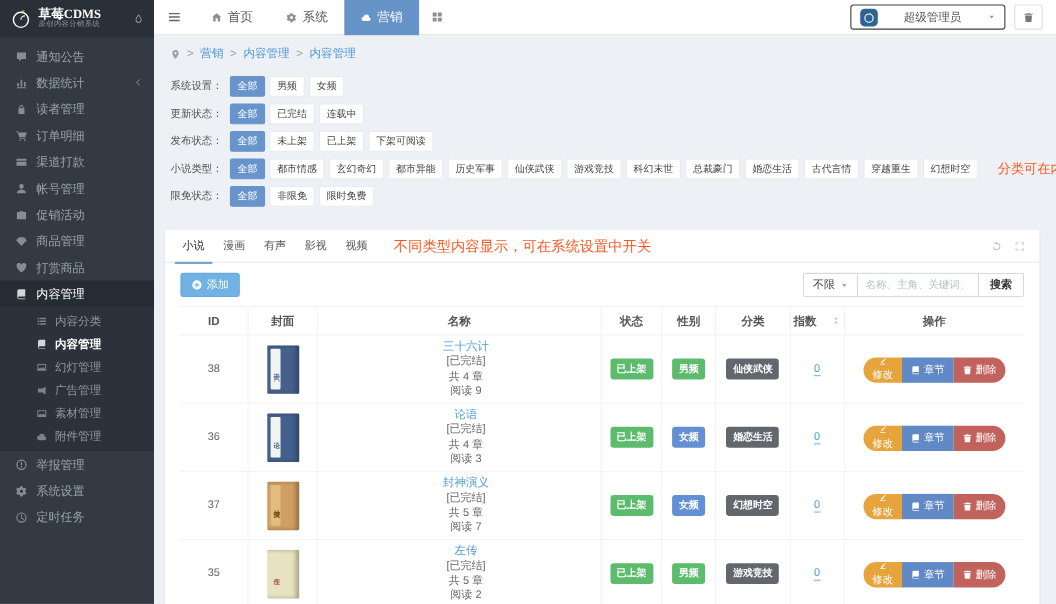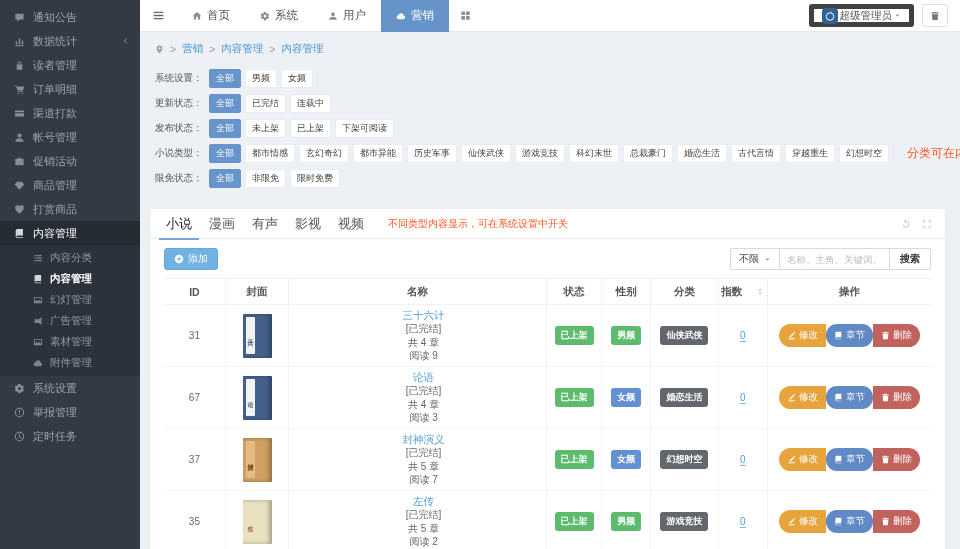--- a/index.html
+++ b/index.html
@@ -29,21 +29,21 @@
   .topnav { height:32px; background:#fff; border-bottom:1px solid #e4e7ea; display:flex; align-items:center; flex-shrink:0; }
   .nav-burger { padding:0 12px; color:#666; cursor:pointer; }
   .nav-burger .ic { width:13px; height:13px; }
   .nav-item { display:flex; align-items:center; gap:5px; height:32px; padding:0 15px; font-size:11.5px; color:#555; cursor:pointer; }
   .nav-item .ic { width:10px; height:10px; color:#8a9096; }
   .nav-item.on { background:#6693c8; color:#fff; }
   .nav-item.on .ic { color:#fff; }
   .nav-grid { padding:0 11px; color:#8a9096; cursor:pointer; }
   .nav-grid .ic { width:11px; height:11px; }
   .nav-right { margin-left:auto; display:flex; align-items:center; gap:8px; padding-right:12px; }
-  .user-chip { display:flex; align-items:center; gap:2px; height:23px; padding:0 8px; border:5px solid #404040; border-radius:3px; background:#fff; font-size:10.5px; color:#555; cursor:pointer; }
+  .user-chip { display:flex; align-items:center; gap:24px; height:23px; padding:0 8px; border:1px solid #404040; border-radius:3px; background:#fff; font-size:10.5px; color:#555; cursor:pointer; }
   .avatar { width:16px; height:16px; border-radius:4px; background:#2e6396; display:flex; align-items:center; justify-content:center; }
   .caret { width:7px; height:7px; color:#999; }
   .btn-sq { width:26px; height:23px; border:1px solid #dcdfe3; border-radius:3px; background:#fff; display:flex; align-items:center; justify-content:center; color:#777; cursor:pointer; }
   .btn-sq .ic { width:10px; height:10px; }
 
   
   .content { flex:1; padding:0 15px 0 10px; overflow:hidden; }
   .breadcrumb { height:28px; display:flex; align-items:center; gap:6px; font-size:10.5px; color:#9aa0a6; padding:6px 0 0 5px; }
   .breadcrumb .ic { width:9px; height:9px; color:#9aa0a6; }
   .bc-link { color:#4b96d3; cursor:pointer; }
@@ -51,24 +51,24 @@
   .filters { margin-top:9px; padding-left:5px; }
   .frow { display:flex; align-items:center; margin-bottom:6px; }
   .flabel { width:54px; flex-shrink:0; font-size:9.5px; color:#555; }
   .chip { height:19px; line-height:17px; padding:0 6px; margin-right:4px; background:#fff; border:1px solid #e9ecef; border-radius:2px; font-size:9px; color:#444; cursor:pointer; white-space:nowrap; }
   .chip.on { background:#6894cc; border-color:#6894cc; color:#fff; }
   .fnote { color:#ff5722; font-size:12px; margin-left:14px; white-space:nowrap; }
 
   
   .panel { margin-top:21px; background:#fff; border-radius:2px; box-shadow:0 1px 2px rgba(0,0,0,.07); }
   .tabs { display:flex; align-items:center; height:30px; border-bottom:1px solid #e9ecef; padding:0 13px 0 9px; }
-  .tab { position:relative; height:30px; line-height:30px; padding:0 7px; margin-right:3px; font-size:13px; color:#555; cursor:pointer; }
+  .tab { position:relative; height:30px; line-height:30px; padding:0 7px; margin-right:3px; font-size:10px; color:#555; cursor:pointer; }
   .tab.on { color:#222; }
   .tab.on::after { content:""; position:absolute; left:0; right:0; bottom:-1px; height:2px; background:#7ba3d2; }
-  .tab-note { color:#ff5722; font-size:10px; margin-left:14px; white-space:nowrap; }
+  .tab-note { color:#ff5722; font-size:13px; margin-left:14px; white-space:nowrap; }
   .panel-icons { margin-left:auto; display:flex; gap:11px; color:#c4c9ce; }
   .panel-icons .ic { width:10px; height:10px; cursor:pointer; }
 
   .toolbar { display:flex; align-items:center; padding:9px 14px 8px; }
   .btn-add { display:inline-flex; align-items:center; gap:4px; height:22px; padding:0 9px; background:#72b2e2; border:1px solid #65a8da; border-radius:3px; color:#fff; font-size:10px; cursor:pointer; }
   .btn-add .ic { width:10px; height:10px; }
   .tools { margin-left:auto; display:flex; }
   .btn-scope { display:flex; align-items:center; gap:5px; height:22px; padding:0 8px; background:#fff; border:1px solid #d6dadd; border-radius:2px 0 0 2px; font-size:10px; color:#444; cursor:pointer; }
   .search-input { height:22px; width:110px; border:1px solid #d6dadd; border-left:none; padding:0 7px; font-size:9.5px; color:#333; outline:none; font-family:inherit; }
   .search-input::placeholder { color:#b9bfc4; }
@@ -88,22 +88,22 @@
   .c-name { text-align:left; padding-left:12px; }
   .title { color:#519bd5; font-size:10.5px; line-height:14px; cursor:pointer; text-decoration:none; display:inline-block; }
   .nl { font-size:10px; line-height:13.5px; color:#666; }
   .badge { display:inline-block; padding:3px 6px; border-radius:3px; color:#fff; font-size:9px; font-weight:bold; white-space:nowrap; }
   .badge-green { background:#5cbb6c; }
   .badge-dark { background:#62676d; }
   .idx { color:#4f9ad8; border-bottom:1px dashed #7db7e4; cursor:pointer; }
   .btn-group { display:inline-flex; }
   .abtn { display:inline-flex; align-items:center; gap:3px; height:23px; padding:0 8px; border:none; color:#fff; font-size:9.5px; cursor:pointer; font-family:inherit; }
   .abtn .ic { width:9px; height:9px; }
-  .a-edit { background:#e7a43d; border-radius:12px 0 0 12px; }
-  .a-chap { background:#6089c6;border-radius:11px; }
+  .a-edit { background:#e7a43d; border-radius:12px 0 0 12px;flex-direction:column; }
+  .a-chap { background:#6089c6; }
   .a-del  { background:#c2625c; border-radius:0 12px 12px 0; }
 </style>
 </head>
 <body>
 
 <svg width="0" height="0" style="position:absolute" aria-hidden="true">
 <defs>
   <symbol id="i-home" viewBox="0 0 16 16">
         <path d="M8 1.5L14.5 7H13v6.5H9.5V9h-3v4.5H3V7H1.5z"></path>
       </symbol>
@@ -199,20 +199,35 @@
       </symbol>
   <symbol id="i-chevleft" viewBox="0 0 16 16">
         <path d="M10.3 3.2L5.6 8l4.7 4.8-1 1L3.6 8l5.7-5.8z"></path>
       </symbol>
 </defs>
 </svg>
 
 <div class="app">
 
   <aside class="sidebar">
+    <div class="logo">
+      <svg width="20" height="20" viewBox="0 0 24 24">
+        <circle cx="12" cy="13.2" r="8.2" fill="none" stroke="#ffffff" stroke-width="1.5"></circle>
+        <path d="M12 13.2c0-2.4 2-4.3 4.4-4.3" fill="none" stroke="#ffffff" stroke-width="1.2"></path>
+        <path d="M12 4.6c.9-1.6 2.4-2.2 4-1.7-.4 1.6-1.9 2.6-4 1.7z" fill="#7fc24a"></path>
+      </svg>
+      <div>
+        <div class="logo-title">草莓CDMS</div>
+        <div class="logo-sub">原创内容分销系统</div>
+      </div>
+      <div class="logo-spacer"></div>
+      <svg class="ic" width="10" height="10" style="color:#8d97a2">
+          <use href="#i-droplet"></use>
+        </svg>
+    </div>
 
     <nav class="menu">
       <div class="mi">
         <svg class="ic">
             <use href="#i-comment"></use>
           </svg>
         <span class="lbl">通知公告</span>
       </div>
       <div class="mi">
         <svg class="ic">
@@ -306,29 +321,29 @@
         <div class="mi">
           <svg class="ic">
               <use href="#i-cloud"></use>
             </svg>
           <span class="lbl">附件管理</span>
         </div>
       </div>
 
       <div class="mi">
         <svg class="ic">
+            <use href="#i-report"></use>
+          </svg>
+        <span class="lbl">举报管理</span>
+      </div>
+      <div class="mi">
+        <svg class="ic">
             <use href="#i-gear"></use>
           </svg>
         <span class="lbl">系统设置</span>
-      </div>
-      <div class="mi">
-        <svg class="ic">
-            <use href="#i-report"></use>
-          </svg>
-        <span class="lbl">举报管理</span>
       </div>
       <div class="mi">
         <svg class="ic">
             <use href="#i-clock"></use>
           </svg>
         <span class="lbl">定时任务</span>
       </div>
     </nav>
   </aside>
 
@@ -344,26 +359,20 @@
         <svg class="ic">
             <use href="#i-home"></use>
           </svg>
         <span>首页</span>
       </div>
       <div class="nav-item">
         <svg class="ic">
             <use href="#i-gear"></use>
           </svg>
         <span>系统</span>
-      </div>
-      <div class="nav-item">
-        <svg class="ic">
-            <use href="#i-user"></use>
-          </svg>
-        <span>用户</span>
       </div>
       <div class="nav-item on">
         <svg class="ic">
             <use href="#i-cloud"></use>
           </svg>
         <span>营销</span>
       </div>
       <span class="nav-grid">
           <svg class="ic">
             <use href="#i-grid"></use>
@@ -514,21 +523,21 @@
                         <use href="#i-sort"></use>
                       </svg>
                   </span>
                 </th>
                 <th>操作</th>
               </tr>
             </thead>
             <tbody>
 
               <tr>
-                <td>31</td>
+                <td>38</td>
                 <td>
                   <div class="cover" style="background-color: rgb(69, 97, 139);">
                     <span class="cover-label" style="background-color: rgb(242, 244, 241); color: rgb(69, 97, 139);">三十六计</span>
                   </div>
                 </td>
                 <td class="c-name">
                   <a class="title">三十六计</a>
                   <div class="nl">[已完结]</div>
                   <div class="nl">共 4 章</div>
                   <div class="nl">阅读 9</div>
@@ -555,21 +564,21 @@
                         <svg class="ic">
                           <use href="#i-trash"></use>
                         </svg>
                         <span>删除</span>
                       </button>
                   </span>
                 </td>
               </tr>
 
               <tr>
-                <td>67</td>
+                <td>36</td>
                 <td>
                   <div class="cover" style="background-color: rgb(68, 97, 141);">
                     <span class="cover-label" style="background-color: rgb(242, 244, 241); color: rgb(68, 97, 141);">论语</span>
                   </div>
                 </td>
                 <td class="c-name">
                   <a class="title">论语</a>
                   <div class="nl">[已完结]</div>
                   <div class="nl">共 4 章</div>
                   <div class="nl">阅读 3</div>

